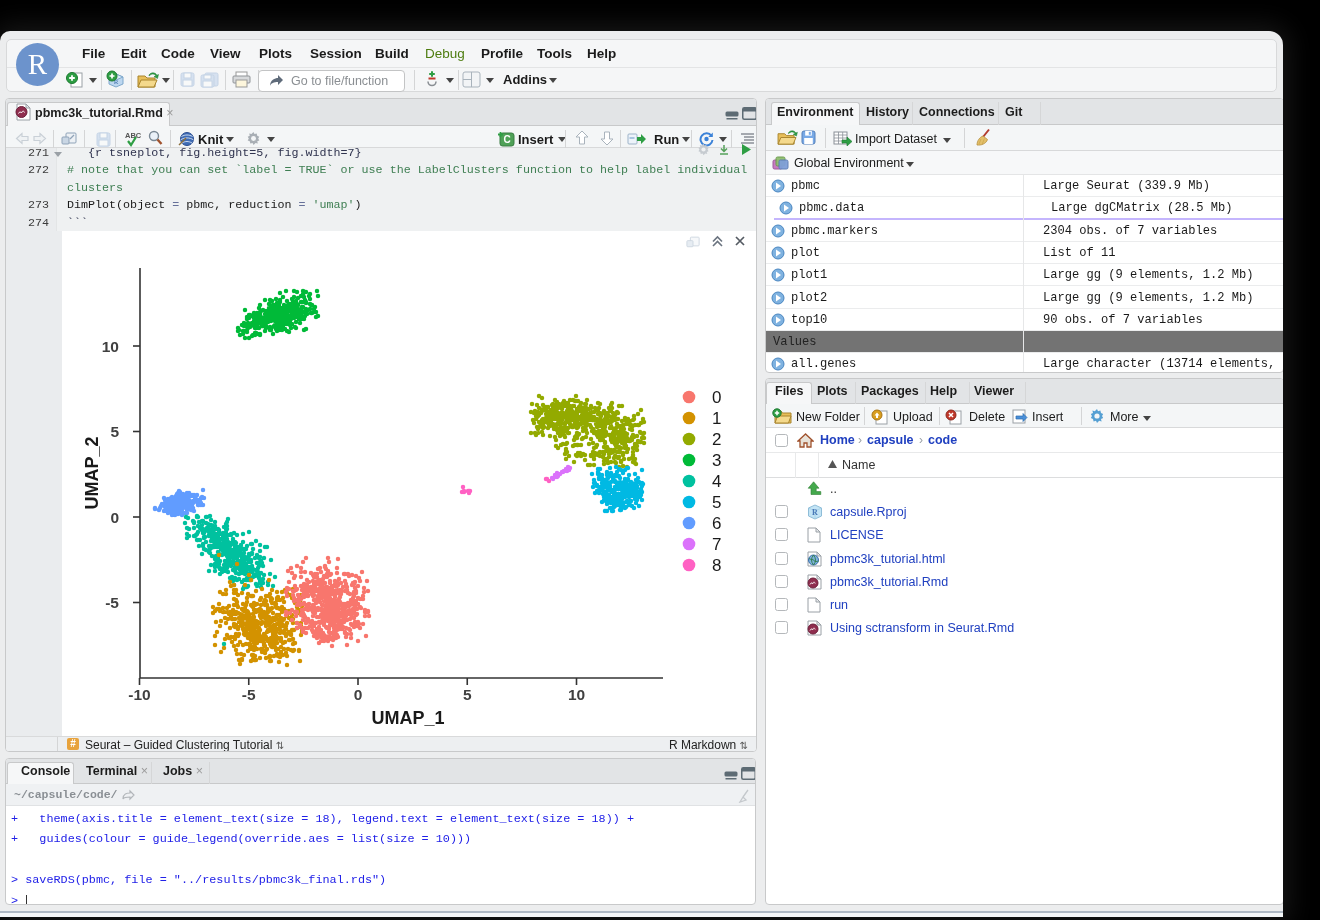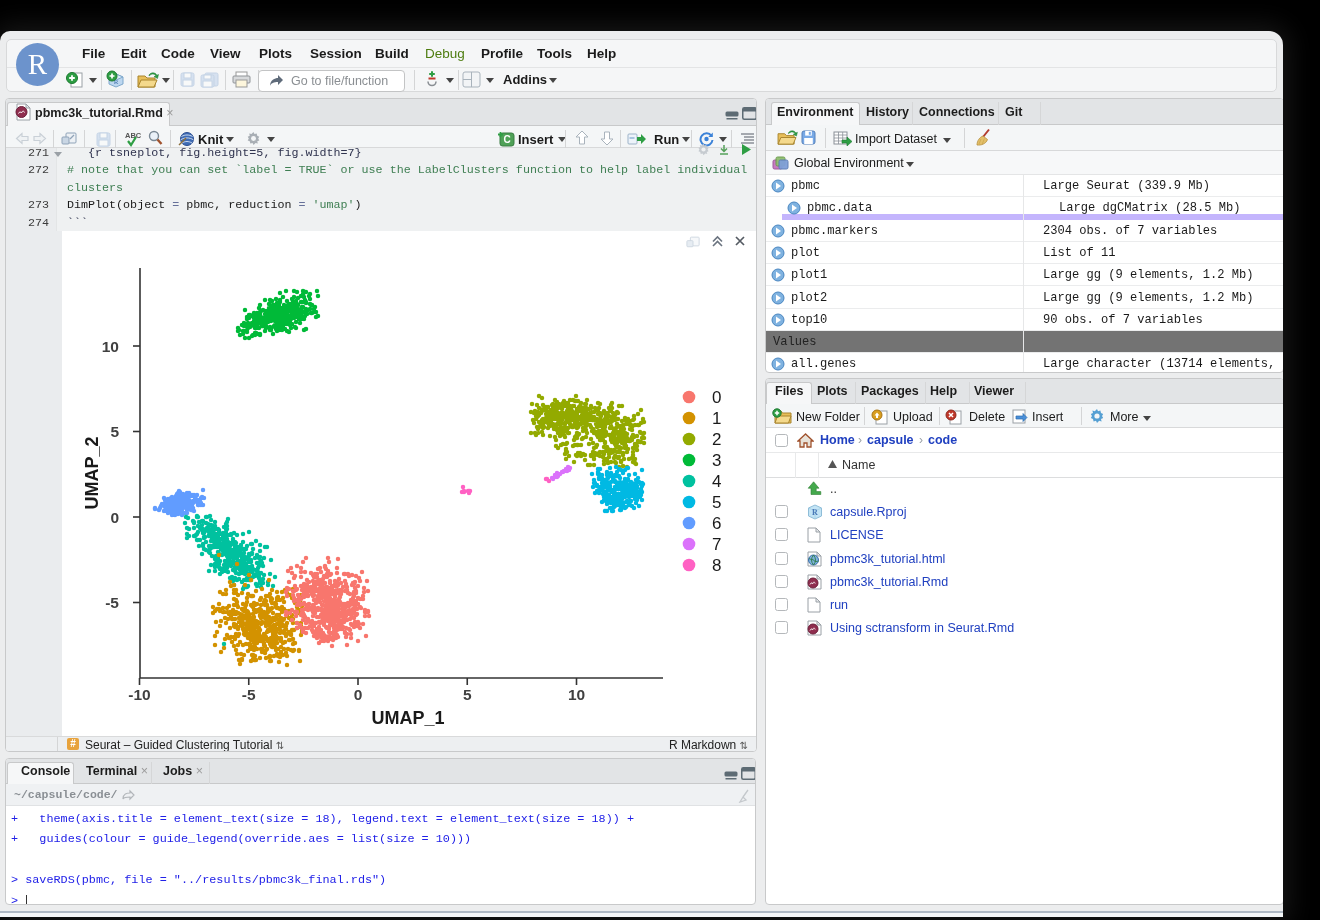--- a/index.html
+++ b/index.html
@@ -485,21 +485,21 @@
       <div class="abs" style="left:0;top:76.0px;width:100%;height:22.3px;border-bottom:1px solid #EBECED;">
         <div class="abs" style="left:5px;top:4px">
           <svg width="14" height="14" viewBox="0 0 14 14">
             <circle cx="7" cy="7" r="6" fill="#7FB2E0" stroke="#4a86c0"></circle>
             <path d="M5 3.5L10 7 5 10.5z" fill="#fff"></path>
           </svg>
         </div>
         <div class="abs mono" style="left:25px;top:4px;font-size:12.1px;color:#1a1a1a">pbmc</div>
         <div class="abs mono" style="left:277px;top:4px;font-size:12.1px;color:#1a1a1a;white-space:pre">Large Seurat (339.9 Mb)</div>
       </div>
-      <div class="abs" style="left:16px;top:98.3px;width:100%;height:22.3px;border-bottom:6px solid #c4b5fd;">
+      <div class="abs" style="left:8px;top:98.3px;width:100%;height:22.3px;border-bottom:2px solid #c4b5fd;">
         <div class="abs" style="left:5px;top:4px">
           <svg width="14" height="14" viewBox="0 0 14 14">
             <circle cx="7" cy="7" r="6" fill="#7FB2E0" stroke="#4a86c0"></circle>
             <path d="M5 3.5L10 7 5 10.5z" fill="#fff"></path>
           </svg>
         </div>
         <div class="abs mono" style="left:25px;top:4px;font-size:12.1px;color:#1a1a1a">pbmc.data</div>
         <div class="abs mono" style="left:277px;top:4px;font-size:12.1px;color:#1a1a1a;white-space:pre">Large dgCMatrix (28.5 Mb)</div>
       </div>
       <div class="abs" style="left:0;top:120.6px;width:100%;height:22.3px;border-bottom:1px solid #EBECED;">

